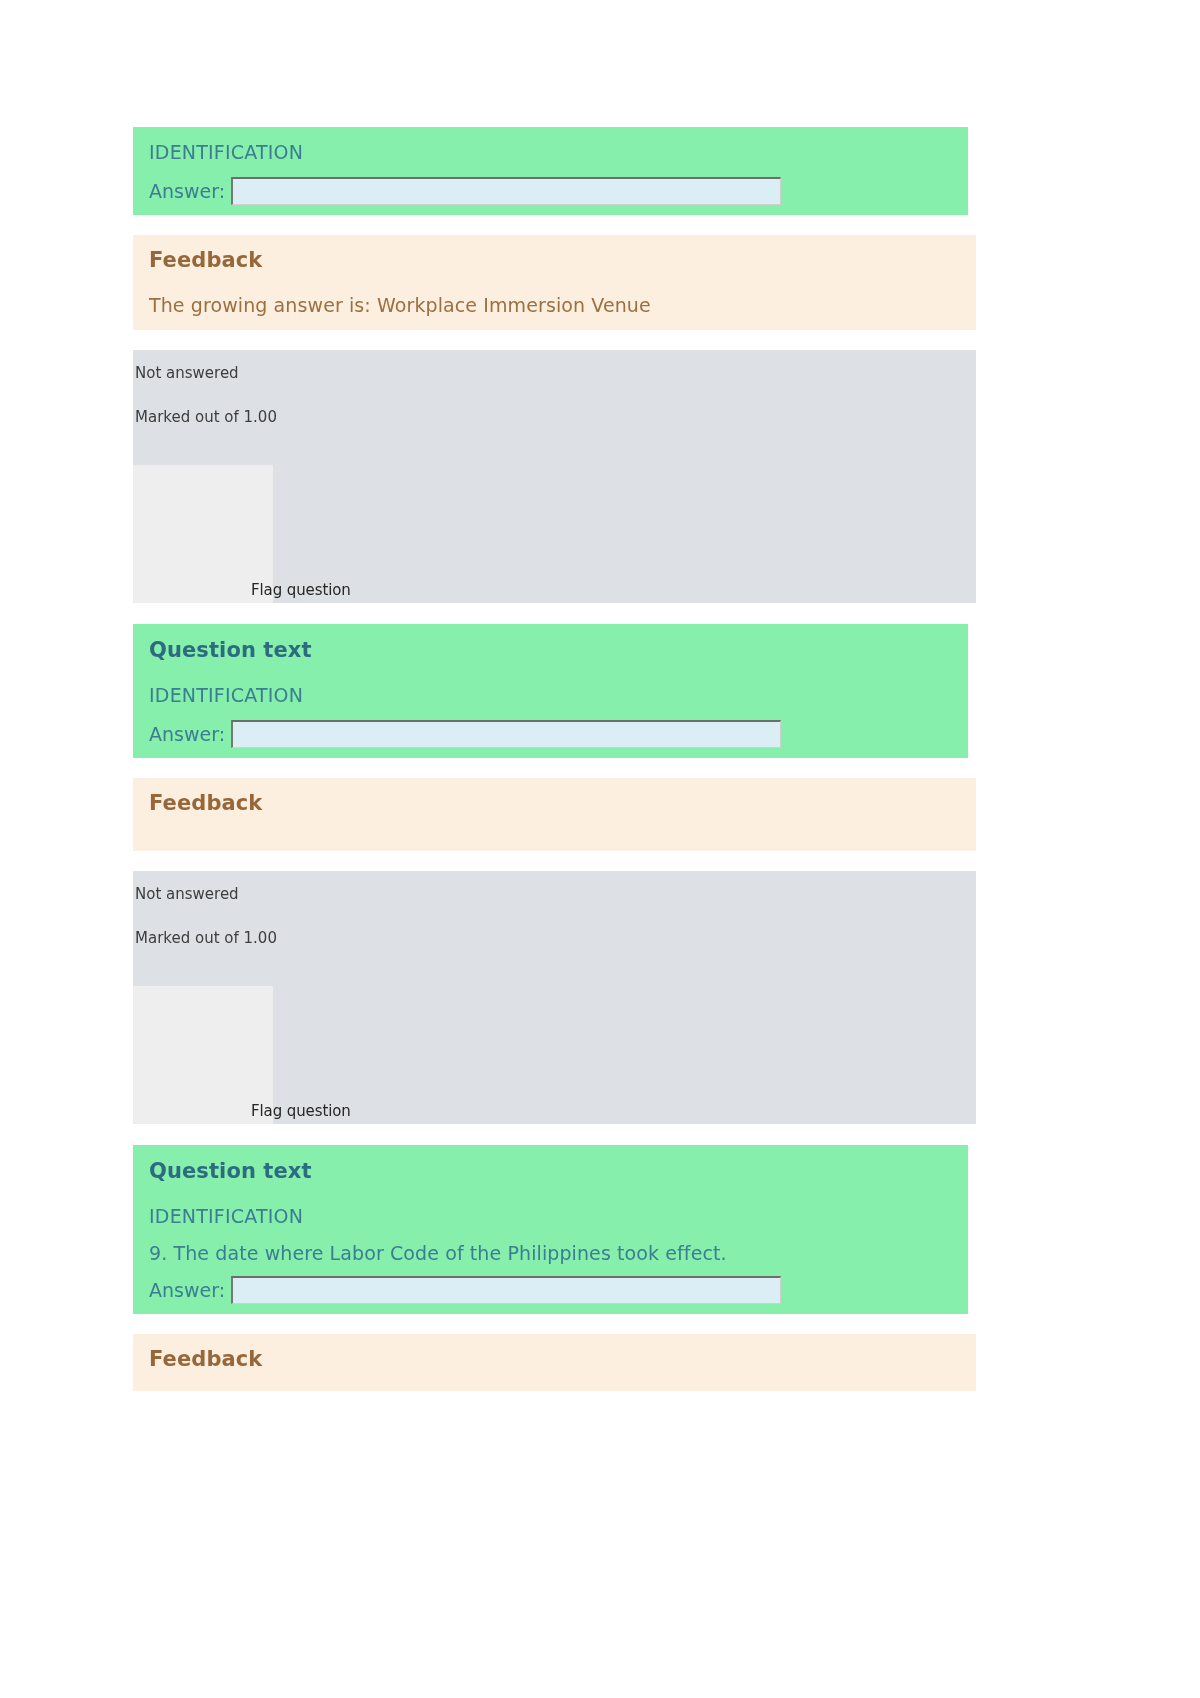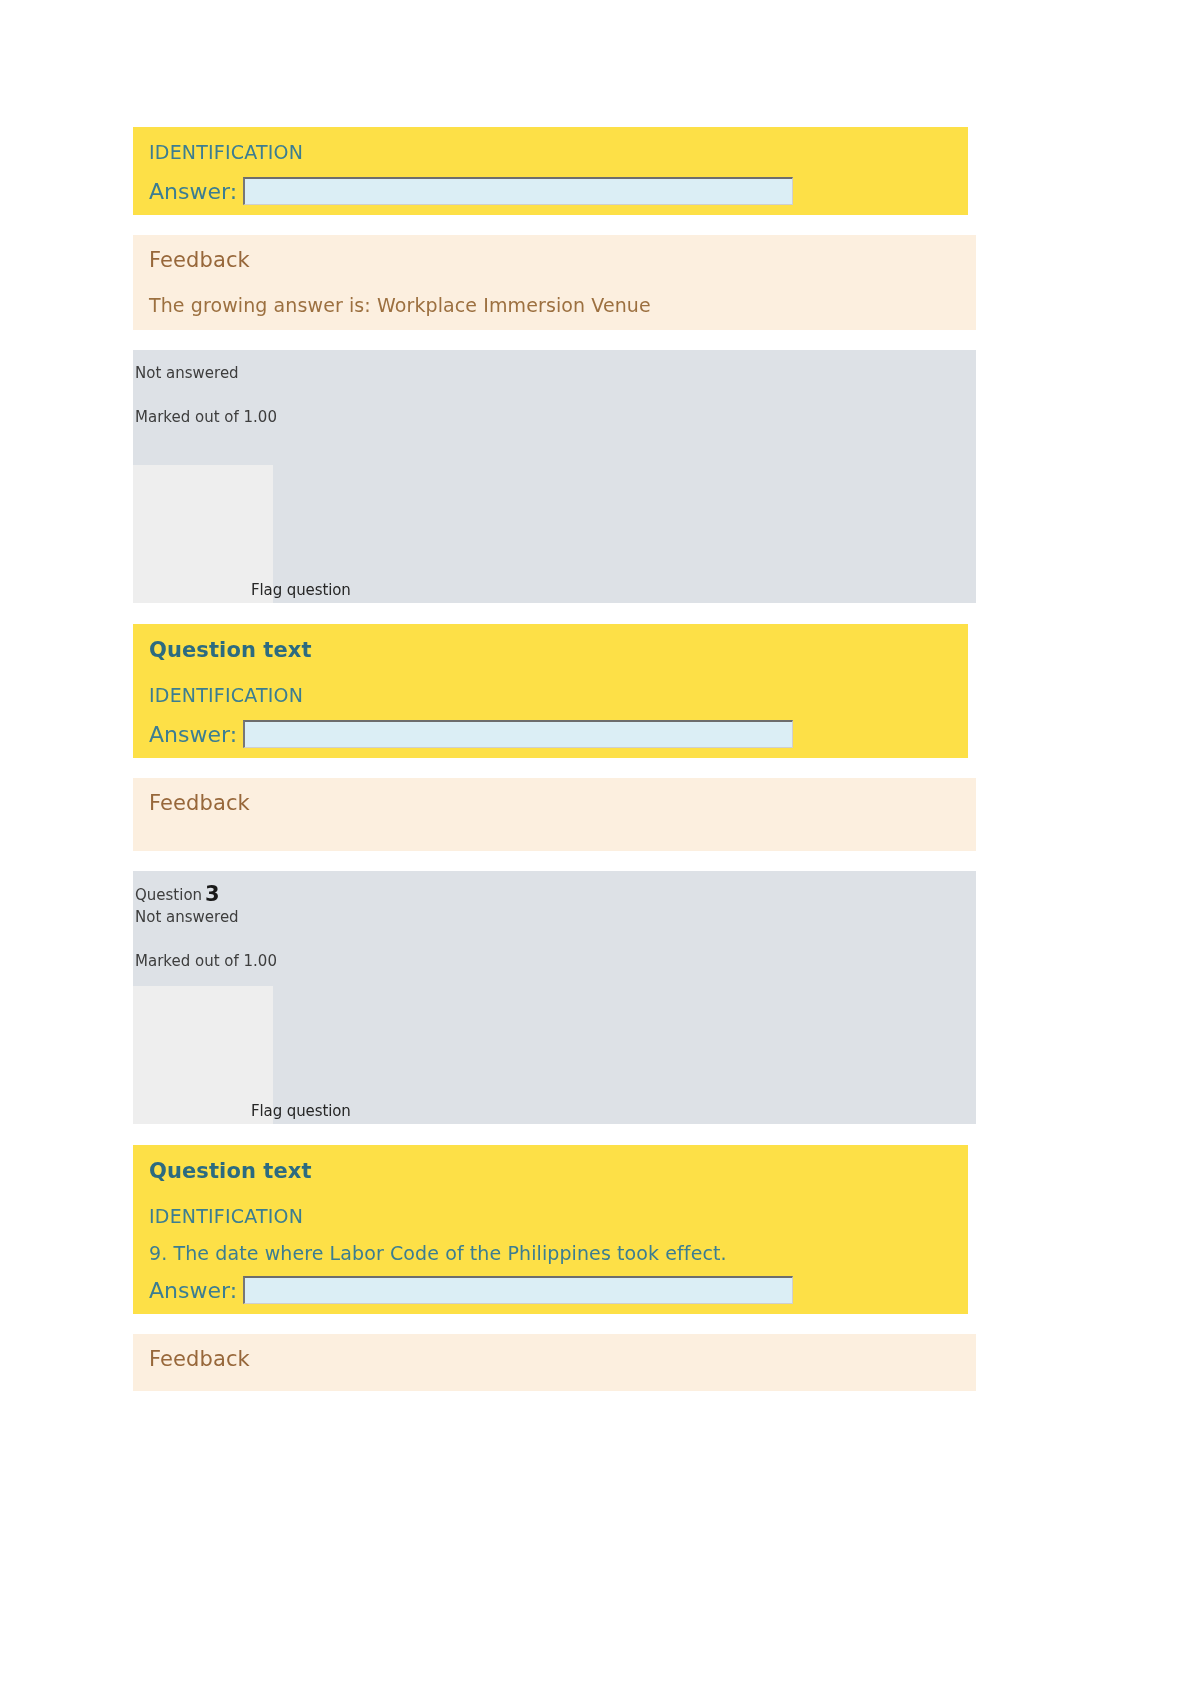--- a/index.html
+++ b/index.html
@@ -21,21 +21,21 @@
   }
   .content {
     position: absolute;
     left: 133px;
     top: 127px;
     width: 843px;
   }
 
   
   .qbox {
-    background: #fde047;
+    background: #86efac;
     padding: 14px 0 10px 0;
     margin: 0 8px 20px 0;
   }
   .qbox-inner { padding: 0 16px; }
 
   .qtext-header {
     font-size: 21px;
     font-weight: bold;
     color: #2c6b80;
     margin: 0 0 22px 0;
@@ -54,21 +54,21 @@
     margin: 0 0 10px 0;
     letter-spacing: 0.1px;
   }
   .answer-row {
     display: flex;
     align-items: center;
     gap: 6px;
     margin-top: 6px;
   }
   .answer-label {
-    font-size: 22px;
+    font-size: 19px;
     color: #3b7d92;
     white-space: nowrap;
     text-align: right;
   }
   .answer-input {
     width: 550px;
     height: 28px;
     background: #dbeef5;
     border-top: 2px solid #6d6d6d;
     border-left: 2px solid #777777;
@@ -83,21 +83,21 @@
   }
 
   
   .fbbox {
     background: #fcefdf;
     padding: 13px 16px 14px 16px;
     margin: 0 0 20px 0;
   }
   .fb-header {
     font-size: 21px;
-    font-weight: normal;
+    font-weight: bold;
     color: #97673a;
     margin: 0 0 22px 0;
     letter-spacing: 0.1px;
   }
   .fb-text {
     font-size: 19px;
     color: #9c7040;
     letter-spacing: 0.1px;
   }
   .fbbox.last { padding-bottom: 20px; margin-bottom: 0; }
@@ -197,23 +197,20 @@
         </div>
       </div>
     </div>
 
     <div class="fbbox">
       <div class="fb-header">Feedback</div>
     </div>
 
     <div class="infobox">
       <div class="info-inner">
-        <div class="info-line1">
-          <span>Question</span><span class="qnum">3</span>
-        </div>
         <div class="info-state">Not answered</div>
         <div class="info-marked">Marked out of 1.00</div>
       </div>
       <div class="flag-area"></div>
       <div class="flag-label">Flag question</div>
     </div>
 
     <div class="qbox">
       <div class="qbox-inner">
         <div class="qtext-header">Question text</div>

